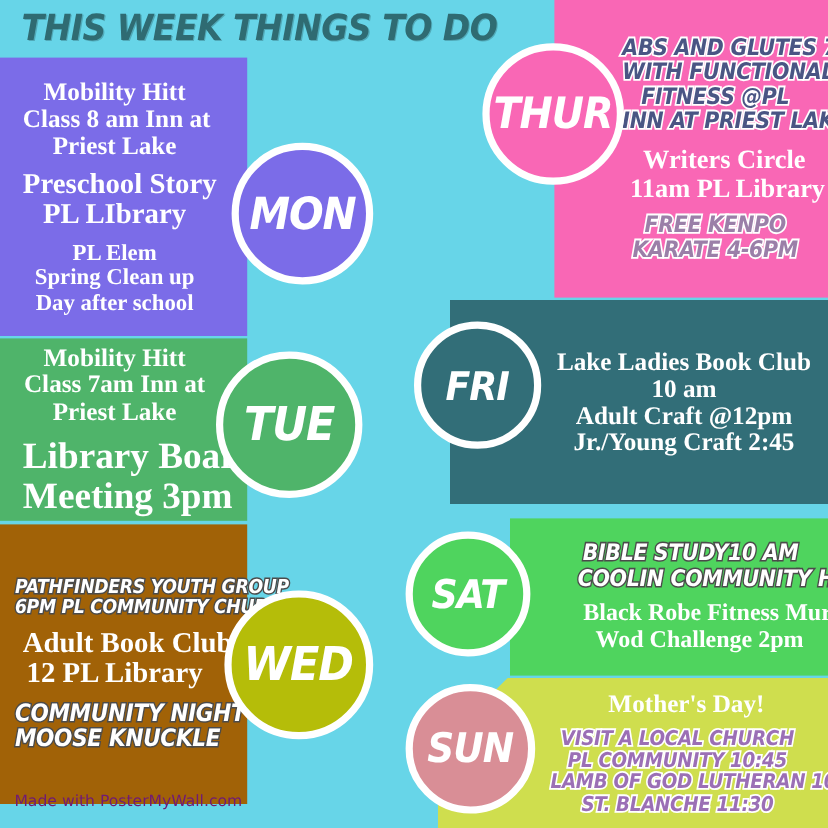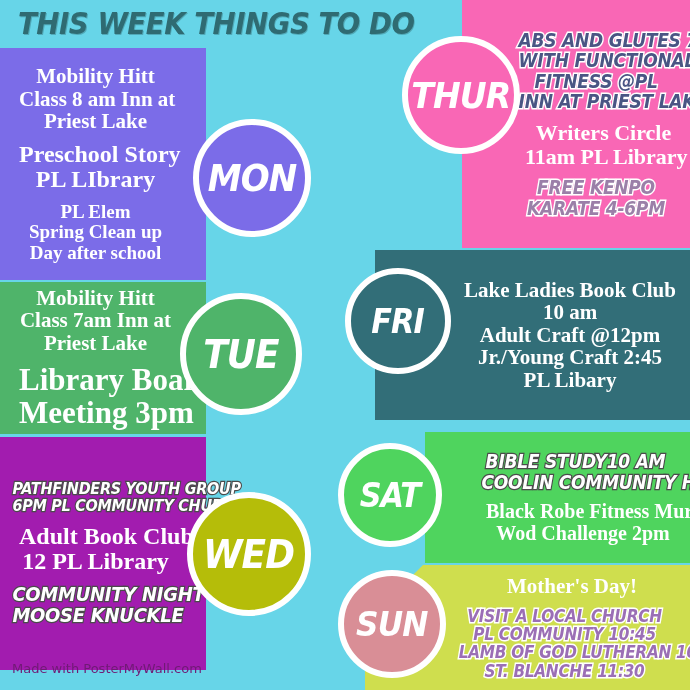--- a/index.html
+++ b/index.html
@@ -40,21 +40,21 @@
     position:absolute;
     display:flex;
     flex-direction:column;
     justify-content:center;
   }
   .block.left  { align-items:center; }
   .block.right { align-items:center; }
 
   .blk-mon { left:0;   top:48px;  width:206px; height:232px; background:#7b6ce8; }
   .blk-tue { left:0;   top:282px; width:206px; height:152px; background:#4fb46a; }
-  .blk-wed { left:0;   top:437px; width:206px; height:233px; background:#a21caf; }
+  .blk-wed { left:0;   top:437px; width:206px; height:233px; background:#a16207; }
 
   .blk-thu { left:462px; top:0;   width:228px; height:248px; background:#f967b5; }
   .blk-fri { left:375px; top:250px; width:315px; height:170px; background:#326e78; }
   .blk-sat { left:425px; top:432px; width:265px; height:131px; background:#4fd45e; }
   .blk-sun {
     left:365px; top:565px; width:325px; height:125px;
     background:#cfde4e;
     clip-path:polygon(58px 0, 100% 0, 100% 100%, 0 100%, 0 58px);
   }
 
@@ -269,21 +269,20 @@
     <span>THUR</span>
   </div>
 
   <div class="block right blk-fri">
     <div class="inner">
       <div class="tg serif fri-g1">
         <span class="ln">Lake Ladies Book Club</span>
         <span class="ln">10 am</span>
         <span class="ln">Adult Craft @12pm</span>
         <span class="ln">Jr./Young  Craft 2:45</span>
-        <span class="ln">PL Libary</span>
       </div>
     </div>
   </div>
   <div class="badge bd-fri">
     <span>FRI</span>
   </div>
 
   <div class="block right blk-sat">
     <div class="inner">
       <div class="tg disp ol-dark sat-g1">

